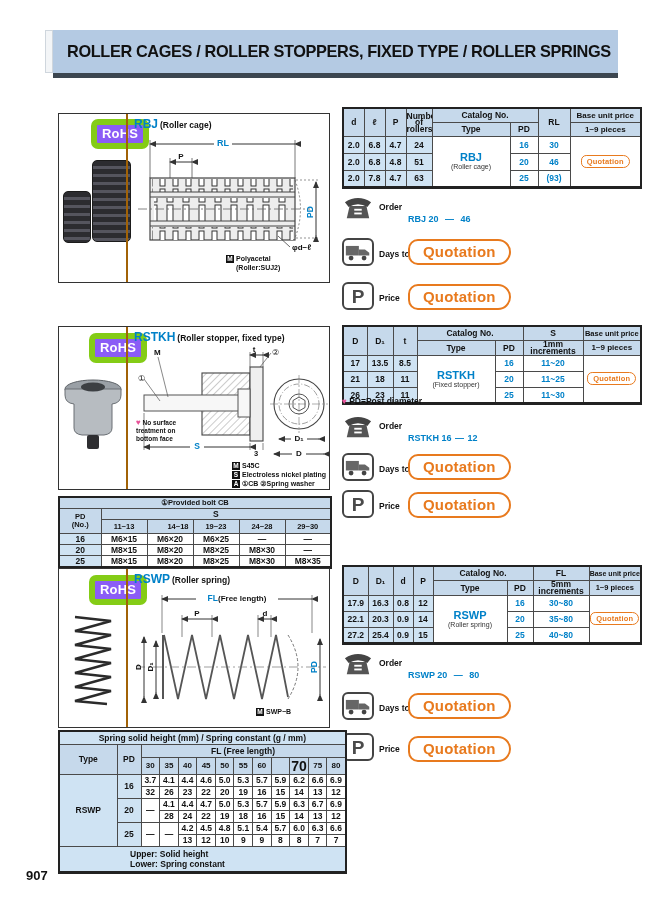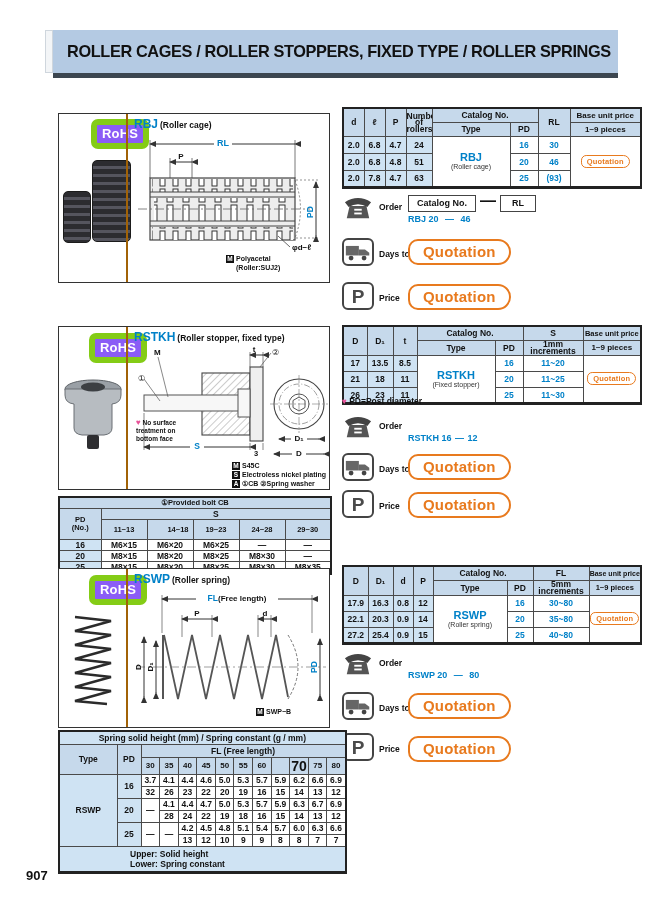--- a/index.html
+++ b/index.html
@@ -188,23 +188,20 @@
   <div class="orow" style="top:192px;">
     <div class="oicon">
       <svg width="32" height="28" viewBox="0 0 34 30">
           <path d="M3 11 Q17 2 31 11 L27 16 Q17 10 7 16 Z" fill="#444"></path>
           <path d="M8 15 h18 l3 13 h-24 z" fill="#555"></path>
           <rect x="13" y="18" width="8" height="2" fill="#fff"></rect>
           <rect x="13" y="22" width="8" height="2" fill="#fff"></rect>
         </svg>
     </div>
     <div class="olabel" style="top:10px;">Order</div>
-    <div class="oboxes">
-      <span class="obox">Catalog No.</span><span class="odash">—</span><span class="obox small">RL</span>
-    </div>
     <div class="oex">
       <span>RBJ 20</span><span style="width:22px;text-align:center;">—</span><span>46</span>
     </div>
   </div>
   <div class="orow" style="top:238px;">
     <div class="oicon sicon">
       <svg width="26" height="20" viewBox="0 0 30 22">
           <rect x="1" y="4" width="15" height="11" fill="#666"></rect>
           <path d="M16 8 h7 l5 4 v3 h-12 z" fill="#666"></path>
           <circle cx="7" cy="18" r="2.8" fill="#444"></circle>
@@ -397,21 +394,21 @@
         <col style="width:46px">
       </colgroup>
     <tbody>
         <tr style="height:11px;">
           <th colspan="6" style="font-size:7.5px;">①Provided bolt CB</th>
         </tr>
     <tr style="height:10px;">
       <th rowspan="2" style="font-size:7.5px;line-height:8px;"><span>PD</span><br><span>(No.)</span></th>
       <th colspan="5">S</th>
     </tr>
-    <tr style="height:20px;">
+    <tr style="height:14px;">
       <th style="font-size:7.5px;">11~13</th>
       <th style="font-size:7.5px;padding-left:16px;">14~18</th>
       <th style="font-size:7.5px;">19~23</th>
       <th style="font-size:7.5px;">24~28</th>
       <th style="font-size:7.5px;">29~30</th>
     </tr>
     </tbody>
       <tbody>
         <tr style="height: 10.5px;">
           <td class="bg">16</td>

